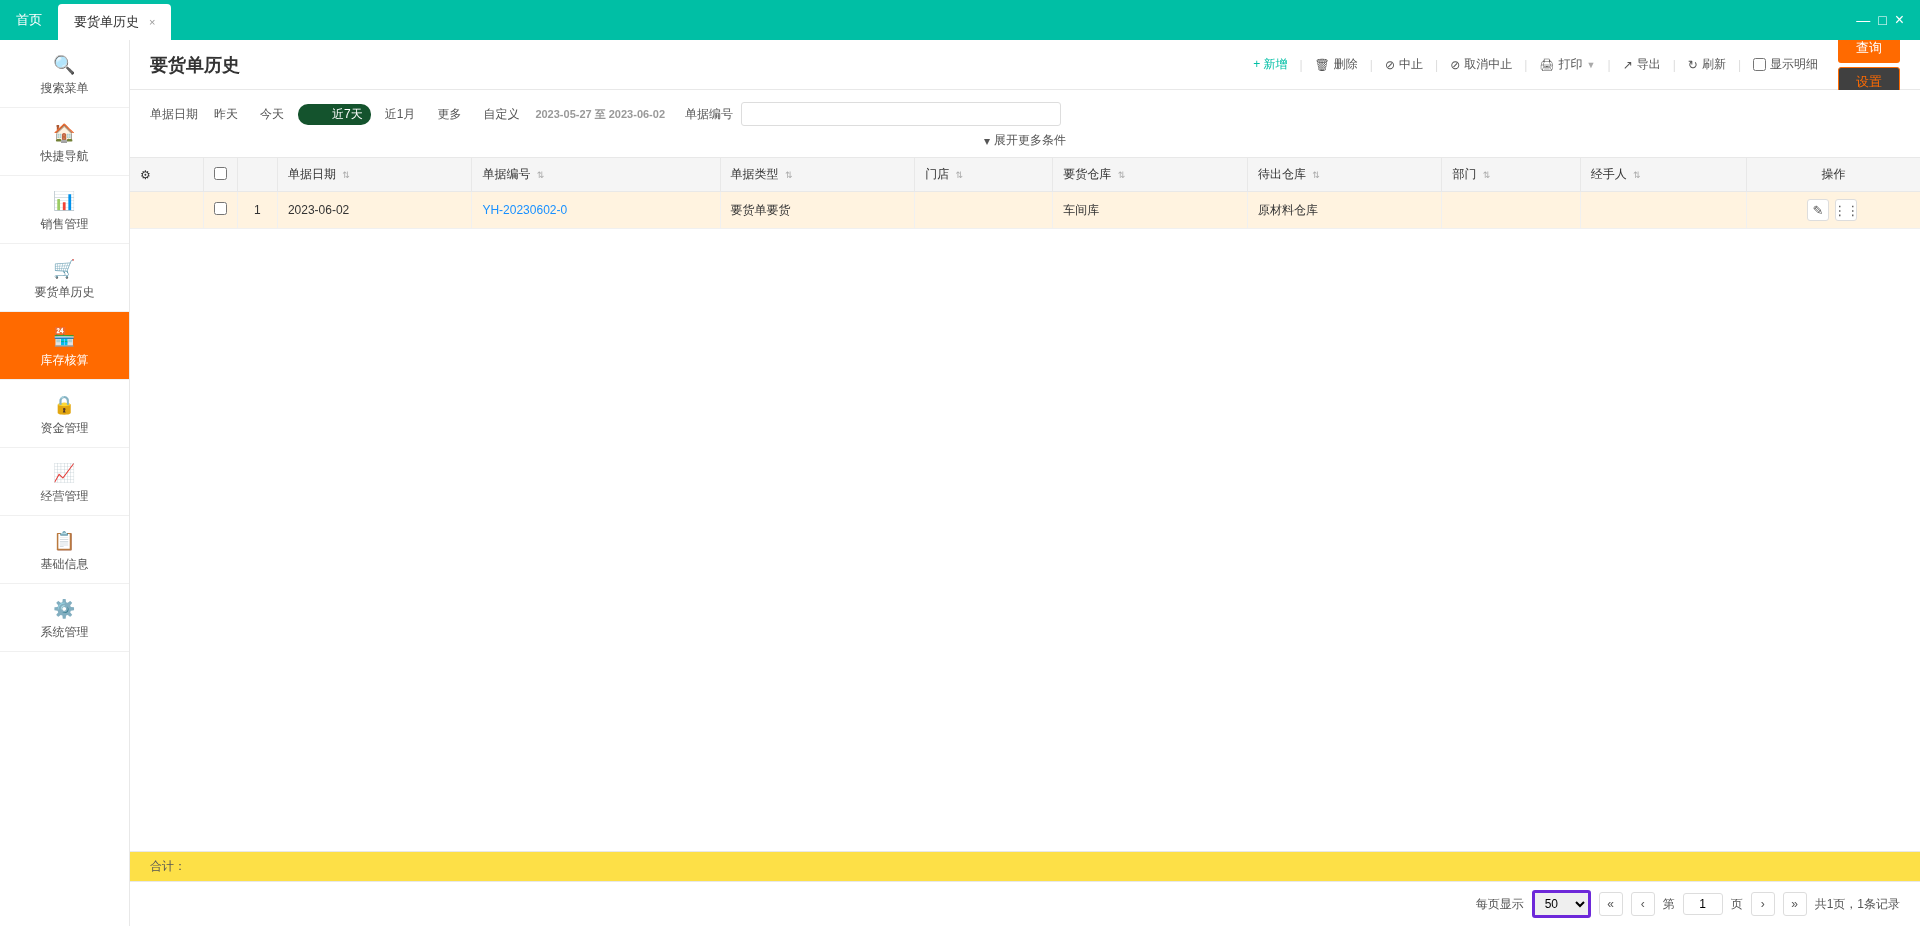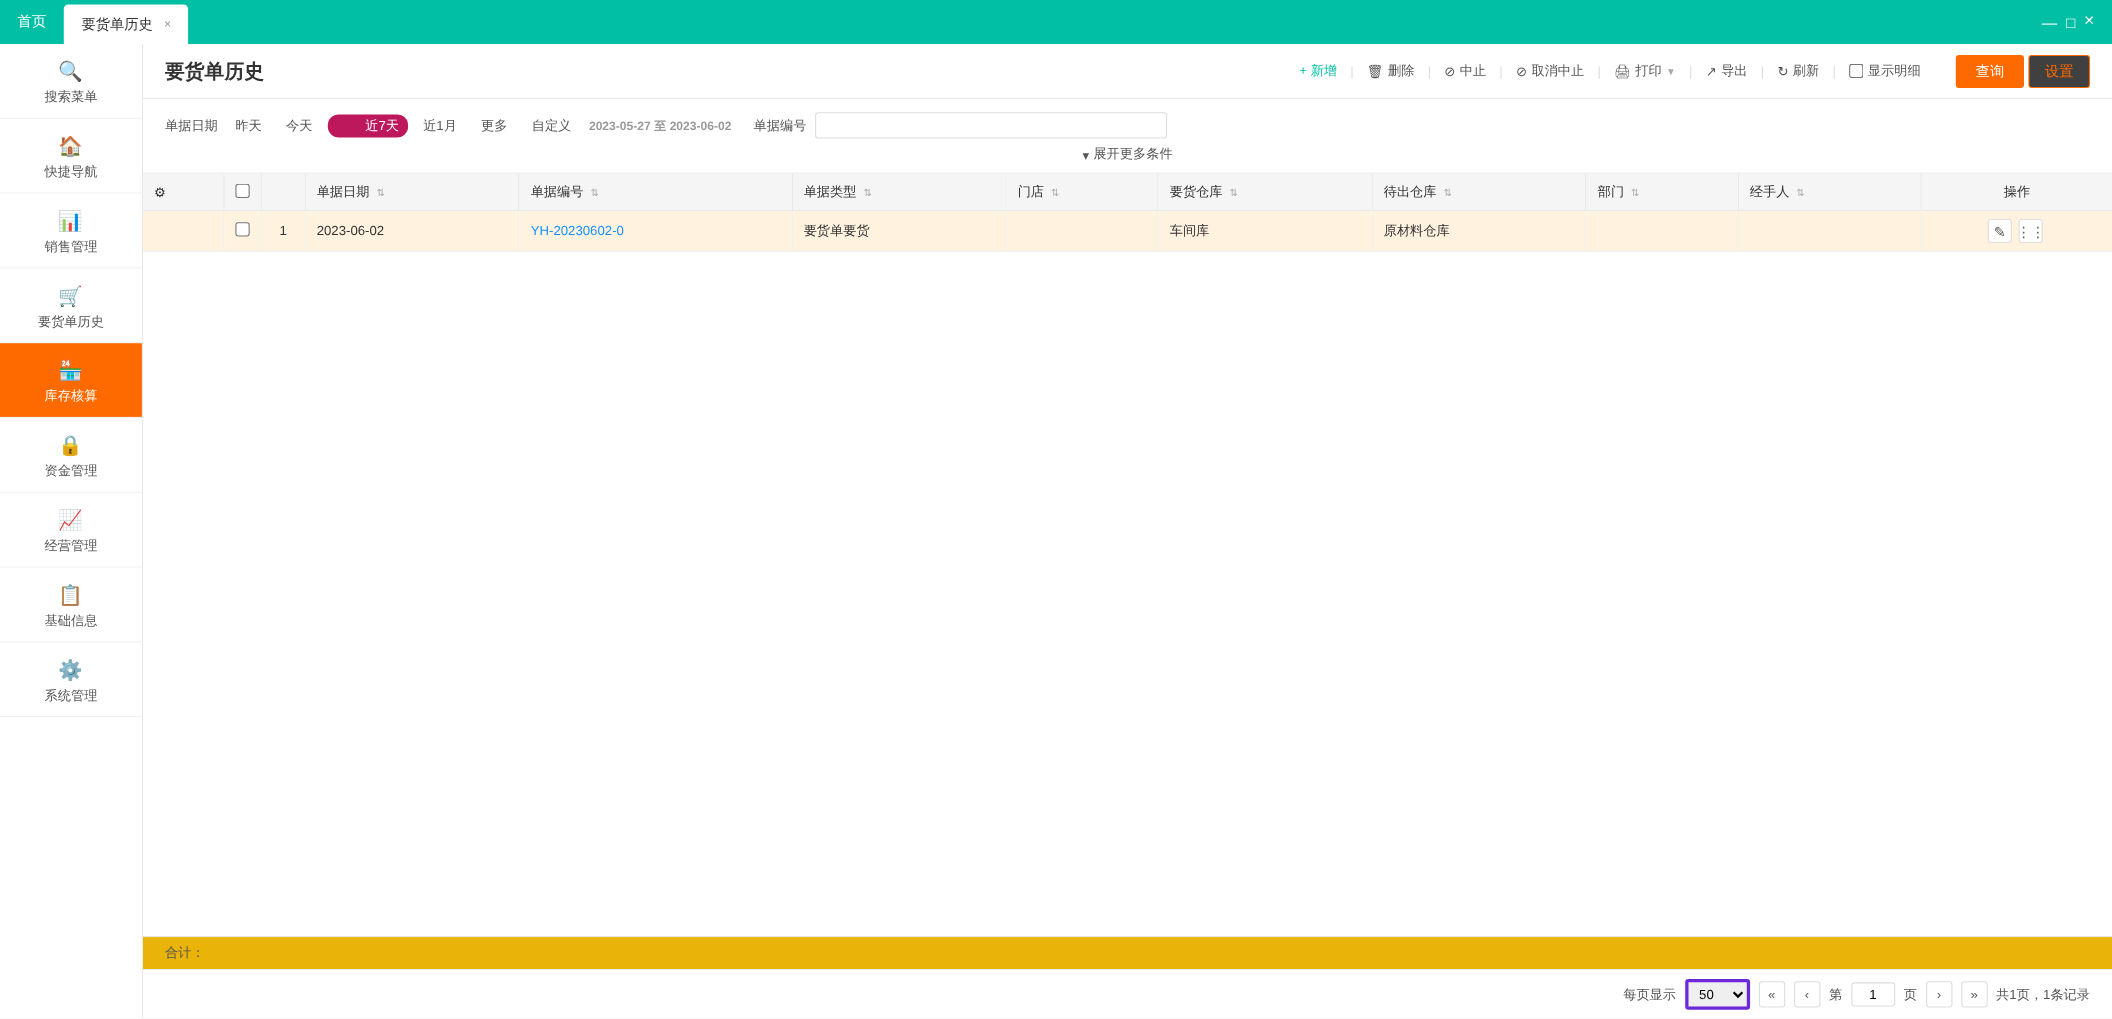--- a/index.html
+++ b/index.html
@@ -177,21 +177,21 @@
       gap: 6px;
     }
     .date-btn {
       padding: 2px 8px;
       border-radius: 10px;
       cursor: pointer;
       font-size: 12px;
       color: #555;
     }
     .date-btn.active {
-      background: #be185d;
+      background: #14532d;
       color: #fff;
       padding-left: 34px;
     }
     .date-range {
       font-size: 11px;
       color: #999;
       font-weight: bold;
     }
     .filter-input {
       border: 1px solid #ddd;
@@ -286,21 +286,21 @@
       border-radius: 3px;
       cursor: pointer;
       color: #555;
       font-size: 13px;
       background: #fff;
       margin-right: 3px;
     }
 
     
     .table-footer {
-      background: #eab308;
+      background: #fde047;
       border-top: 1px solid #e8e8e8;
       padding: 6px 20px;
       font-size: 12px;
       color: #555;
       flex-shrink: 0;
       display: flex;
       align-items: center;
     }
     .pagination-area {
       background: #fff;
@@ -452,21 +452,21 @@
         <span class="action-sep">|</span>
         <span class="action-btn">
           <span>↻</span>
           <span>刷新</span>
         </span>
         <span class="action-sep">|</span>
         <div class="display-detail">
           <input type="checkbox" style="">
           <span>显示明细</span>
         </div>
-        <div style="display:flex; flex-direction:row; gap:4px; margin-left:20px;">
+        <div style="display:flex; flex-direction:column; gap:4px; margin-left:8px;">
           <button class="btn-query">查询</button>
           <button class="btn-settings">设置</button>
         </div>
       </div>
     </div>
 
     <div class="filter-area">
       <div class="filter-row">
 
         <div class="filter-group">

